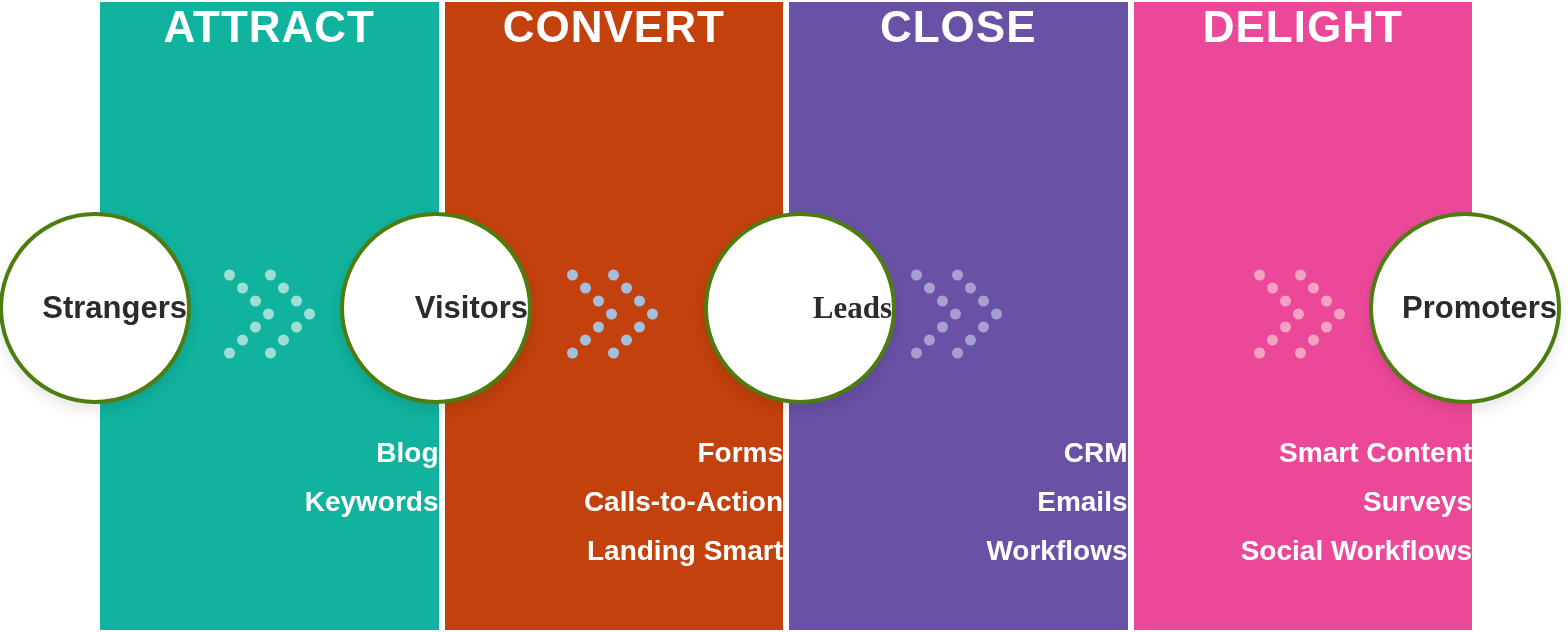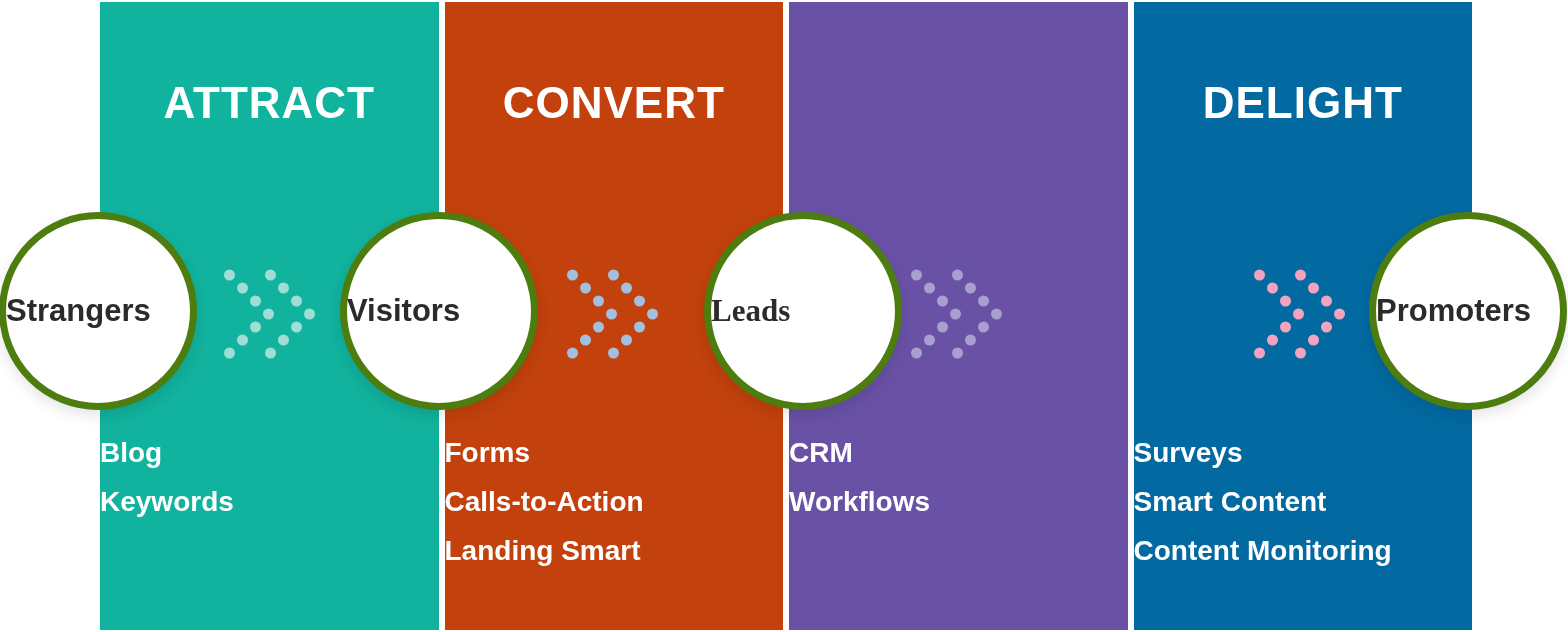--- a/index.html
+++ b/index.html
@@ -27,57 +27,56 @@
   .panel {
     flex: 1 1 0;
     position: relative;
     display: flex;
     flex-direction: column;
     align-items: center;
   }
   .panel-attract { background: #11b29e; }
   .panel-convert { background: #c2410c; }
   .panel-close   { background: #6951a6; }
-  .panel-delight { background: #0369a1; }
+  .panel-delight { background: #ec4899; }
 
   .stage-title {
-    margin-top: 76px;
     font-size: 44px;
     font-weight: bold;
     letter-spacing: 1px;
     color: #ffffff;
     white-space: nowrap;
   }
   .stage-items {
     position: absolute;
     top: 426px;
     left: 0;
     right: 0;
-    text-align: left;
+    text-align: right;
     color: #ffffff;
   }
   .stage-item {
     font-size: 28px;
     font-weight: 600;
     line-height: 49px;
     white-space: nowrap;
   }
 
   .persona-circle {
     position: absolute;
     top: 212px;
     width: 184px;
     height: 184px;
     background: #ffffff;
-    border: 7px solid #4d7c0f;
+    border: 4px solid #4d7c0f;
     border-radius: 50%;
     box-shadow: 0 6px 14px rgba(0,0,0,0.10);
     display: flex;
     align-items: center;
-    justify-content: flex-start;
+    justify-content: flex-end;
     z-index: 3;
   }
   .persona-label {
     font-size: 31px;
     font-weight: bold;
     color: #2b2b2b;
     white-space: nowrap;
   }
   .circle-1 { left: -1px;    }
   .circle-2 { left: 340px;   }
@@ -119,32 +118,34 @@
     <div class="panel panel-convert">
       <div class="stage-title">CONVERT</div>
       <div class="stage-items">
         <div class="stage-item">Forms</div>
         <div class="stage-item">Calls-to-Action</div>
         <div class="stage-item">Landing Smart</div>
       </div>
     </div>
 
     <div class="panel panel-close">
+      <div class="stage-title">CLOSE</div>
       <div class="stage-items">
         <div class="stage-item">CRM</div>
+        <div class="stage-item">Emails</div>
         <div class="stage-item">Workflows</div>
       </div>
     </div>
 
     <div class="panel panel-delight">
       <div class="stage-title">DELIGHT</div>
       <div class="stage-items">
+        <div class="stage-item">Smart Content</div>
         <div class="stage-item">Surveys</div>
-        <div class="stage-item">Smart Content</div>
-        <div class="stage-item">Content Monitoring</div>
+        <div class="stage-item">Social Workflows</div>
       </div>
     </div>
 
   </div>
 
   <svg class="arrow arrow-1" viewBox="0 0 93 90" xmlns="http://www.w3.org/2000/svg">
     <circle cx="5.5" cy="6" r="5.5"></circle>
       <circle cx="18.5" cy="19" r="5.5"></circle>
       <circle cx="31.5" cy="32" r="5.5"></circle>
       <circle cx="44.5" cy="45" r="5.5"></circle>

